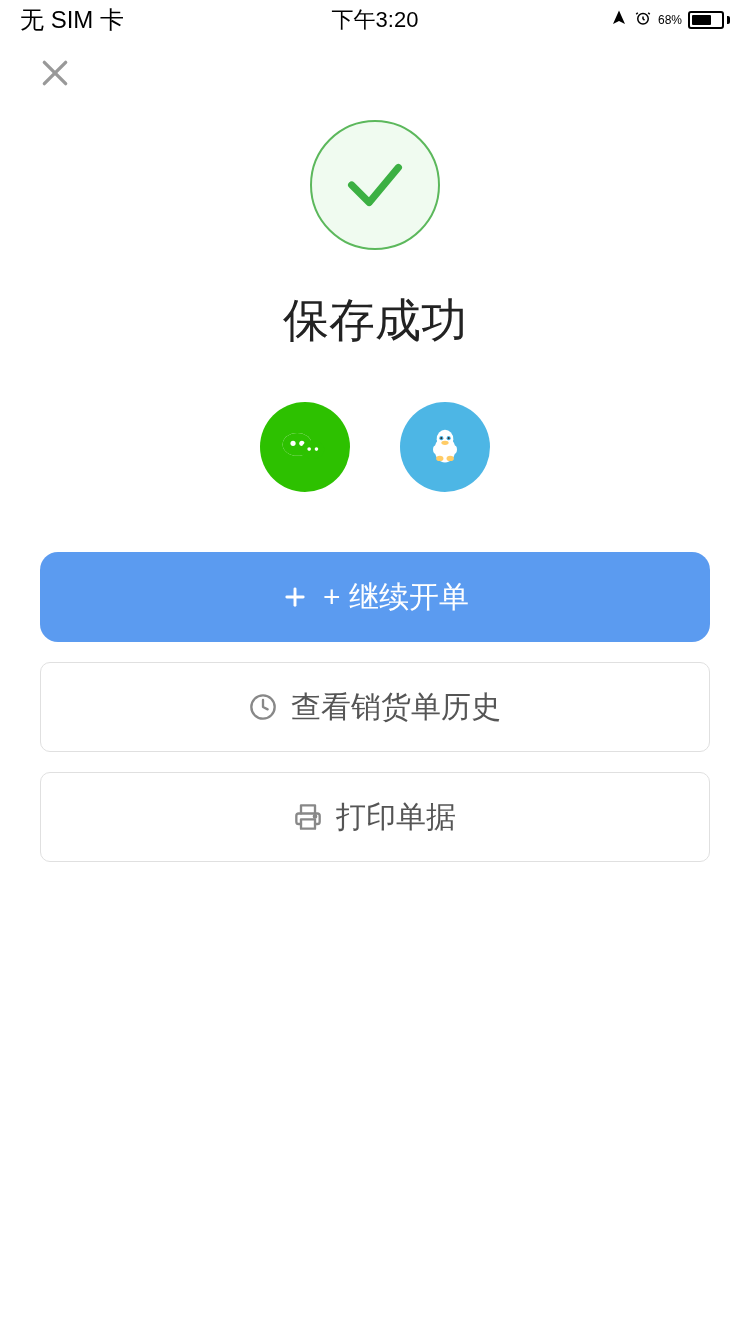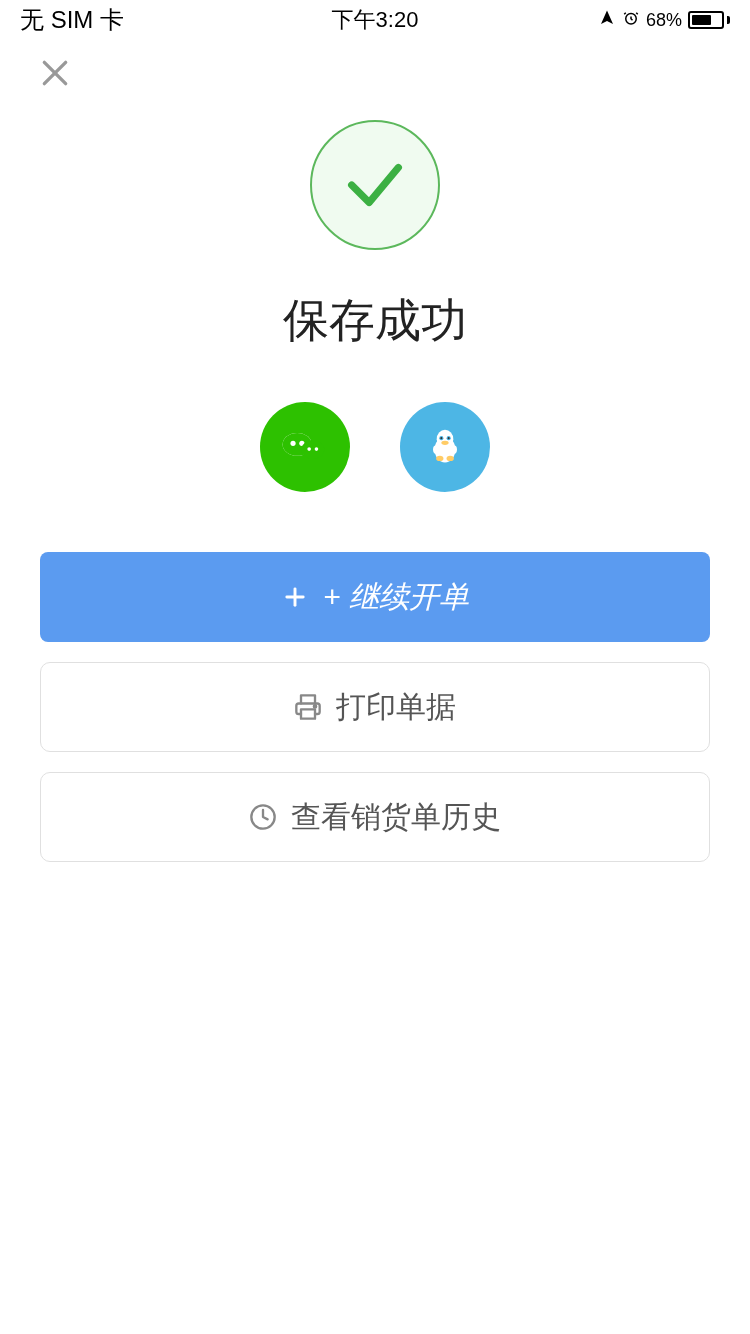--- a/index.html
+++ b/index.html
@@ -140,30 +140,29 @@
       display: flex;
       flex-direction: column;
       gap: 20px;
     }
 
     .btn-primary {
       width: 100%;
       height: 90px;
       background: #5B9BF0;
       border: none;
-      border-radius: 8px;
+      border-radius: 18px;
       display: flex;
       align-items: center;
       justify-content: center;
       gap: 14px;
       cursor: pointer;
       font-size: 30px;
       color: #fff;
       font-weight: 400;
-      font-style: italic;
     }
 
     .btn-secondary {
       width: 100%;
       height: 90px;
       background: #fff;
       border: 1px solid #e0e0e0;
       border-radius: 10px;
       display: flex;
       align-items: center;
@@ -237,21 +236,21 @@
       </svg>
     </span>
 
     <span>
       <svg width="18" height="18" viewBox="0 0 24 24" fill="none" stroke="#000" stroke-width="2">
         <circle cx="12" cy="13" r="7"></circle>
         <path d="M12 10v3l2 2"></path>
         <path d="M5 5l-2 2M19 5l2 2"></path>
       </svg>
     </span>
-    <span style="font-size:18px;">68%</span>
+    <span style="font-size:12px;">68%</span>
     <div class="battery">
       <div class="battery-body">
         <div class="battery-fill"></div>
       </div>
       <div class="battery-tip"></div>
     </div>
   </div>
 </div>
 
 <div class="close-btn">
@@ -314,33 +313,33 @@
           <line x1="12" y1="5" x2="12" y2="19"></line>
           <line x1="5" y1="12" x2="19" y2="12"></line>
         </svg>
       </span>
       <span>+ 继续开单</span>
     </button>
 
     <button class="btn-secondary">
       <span class="btn-icon">
         <svg viewBox="0 0 24 24" fill="none" stroke="#888" stroke-width="2" stroke-linecap="round" stroke-linejoin="round">
+          <circle cx="12" cy="12" r="10"></circle>
+          <polyline points="12,6 12,12 16,14"></polyline>
+        </svg>
+      </span>
+      <span>查看销货单历史</span>
+    </button>
+
+    <button class="btn-secondary">
+      <span class="btn-icon">
+        <svg viewBox="0 0 24 24" fill="none" stroke="#888" stroke-width="2" stroke-linecap="round" stroke-linejoin="round">
           <path d="M6 9V2h12v7"></path>
           <rect x="6" y="14" width="12" height="8"></rect>
           <path d="M6 18H4a2 2 0 01-2-2v-5a2 2 0 012-2h16a2 2 0 012 2v5a2 2 0 01-2 2h-2"></path>
           <circle cx="18" cy="11.5" r="1" fill="#888"></circle>
         </svg>
       </span>
       <span>打印单据</span>
     </button>
 
-    <button class="btn-secondary">
-      <span class="btn-icon">
-        <svg viewBox="0 0 24 24" fill="none" stroke="#888" stroke-width="2" stroke-linecap="round" stroke-linejoin="round">
-          <circle cx="12" cy="12" r="10"></circle>
-          <polyline points="12,6 12,12 16,14"></polyline>
-        </svg>
-      </span>
-      <span>查看销货单历史</span>
-    </button>
-
   </div>
 </div>
 
 </body></html>

